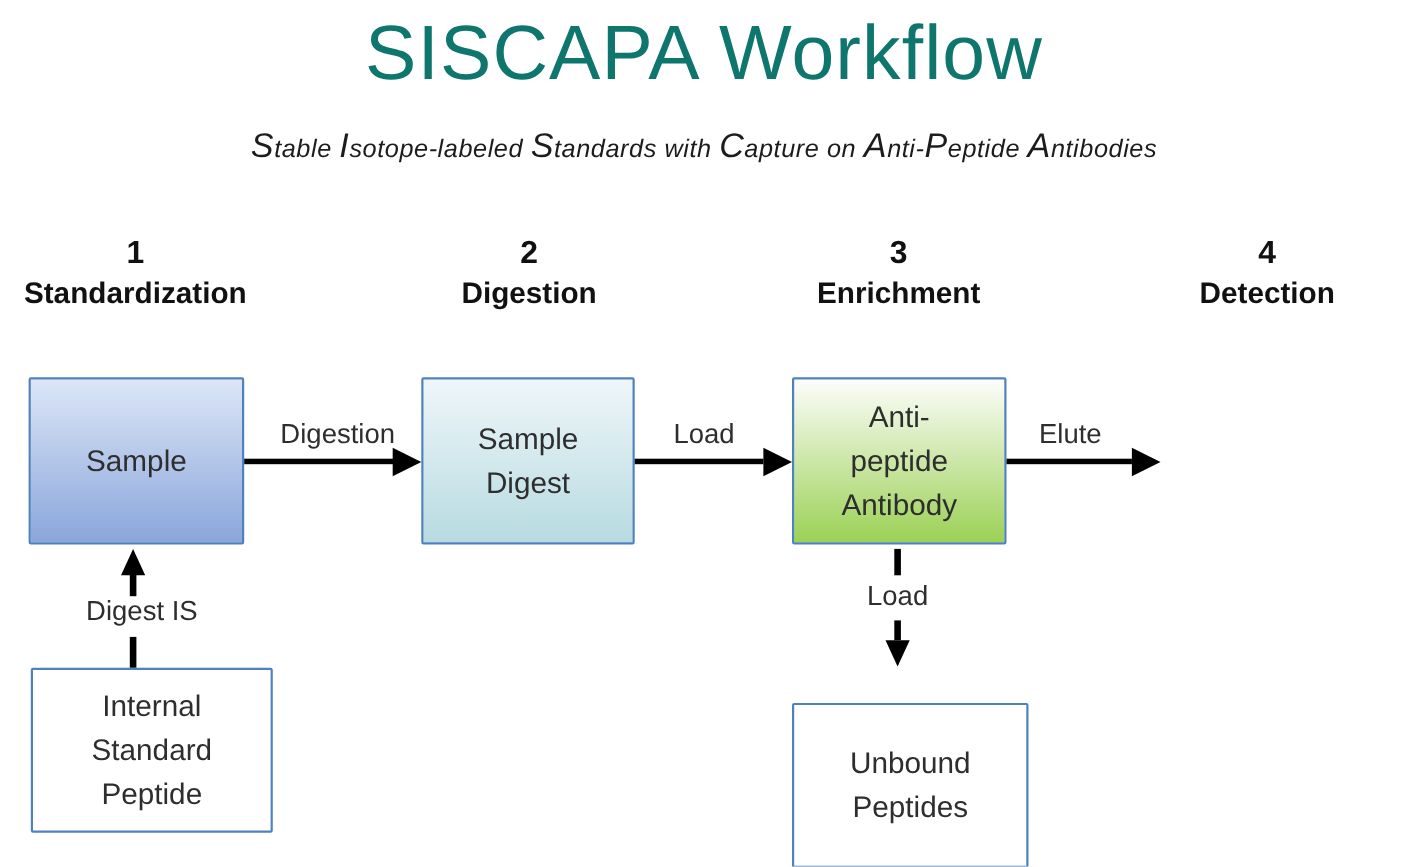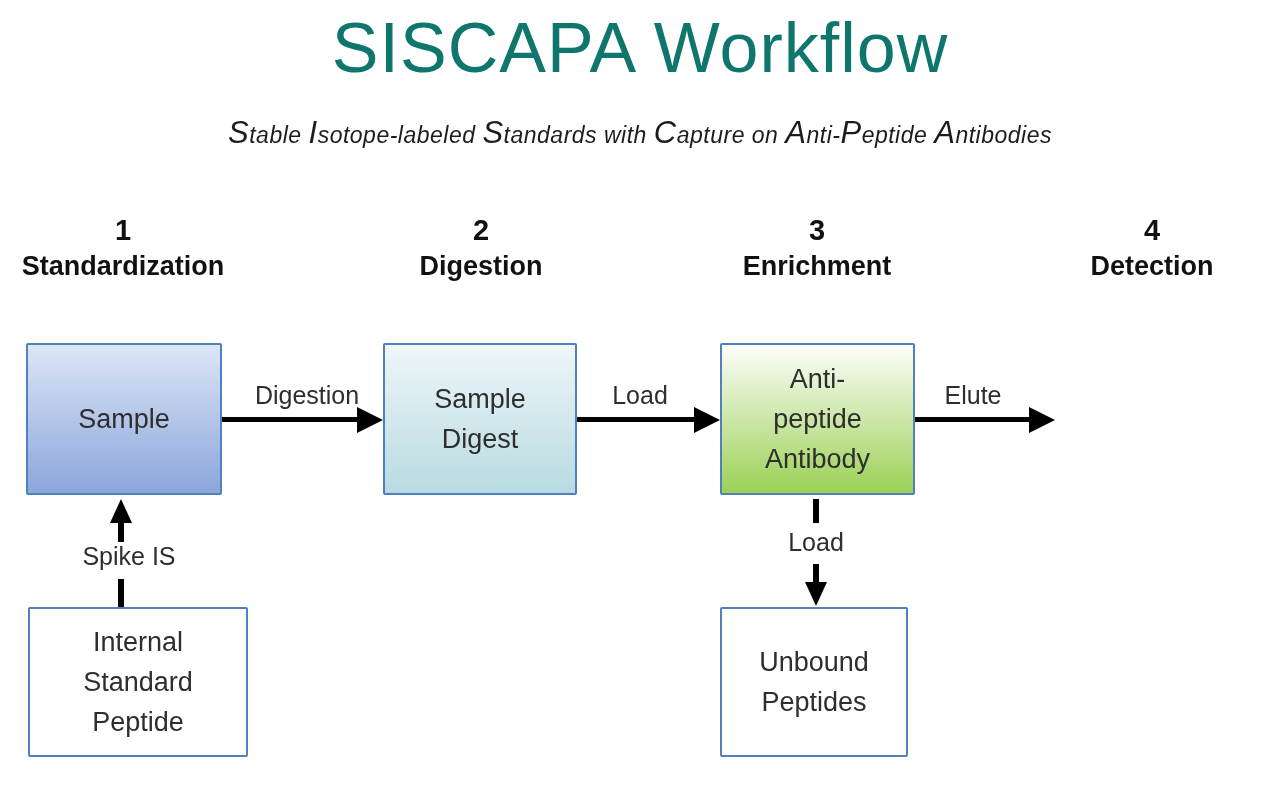--- a/index.html
+++ b/index.html
@@ -115,21 +115,21 @@
   <div class="box row1" style="left: 26px; width: 196px; background: linear-gradient(rgb(220, 230, 247), rgb(139, 166, 219)); border-color: rgb(79, 129, 189);">Sample</div>
   <div class="box row1" style="left: 383px; width: 194px; background: linear-gradient(rgb(239, 246, 249), rgb(183, 219, 225)); border-color: rgb(79, 129, 189);">Sample
 Digest</div>
   <div class="box row1" style="left: 720px; width: 195px; background: linear-gradient(rgb(253, 253, 251), rgb(155, 209, 85)); border-color: rgb(79, 129, 189);">Anti-
 peptide
 Antibody</div>
 
   <div class="box row2" style="left: 28px; width: 220px; border-color: rgb(79, 129, 189);">Internal
 Standard
 Peptide</div>
-  <div class="box row2" style="left: 720px; width: 188px; border-color: rgb(79, 129, 189);">Unbound
+  <div class="box row2" style="left: 720px; width: 215px; border-color: rgb(79, 129, 189); margin-top: 32px;">Unbound
 Peptides</div>
 
   <div>
     <div class="arrow-label" style="left:307px; top:381px">Digestion</div>
     <div class="shaft-h" style="left:222px; top:417px; width:137px"></div>
     <div class="head-right" style="left:357px; top:407px"></div>
   </div>
 
   <div>
     <div class="arrow-label" style="left:640px; top:381px">Load</div>
@@ -139,21 +139,21 @@
 
   <div>
     <div class="arrow-label" style="left:973px; top:381px">Elute</div>
     <div class="shaft-h" style="left:915px; top:417px; width:114px"></div>
     <div class="head-right" style="left:1029px; top:407px"></div>
   </div>
 
   <div>
     <div class="head-up" style="left:110px; top:499px"></div>
     <div class="shaft-v" style="left:118px; top:521px; height:21px"></div>
-    <div class="arrow-label" style="left:129px; top:542px">Spike IS</div>
+    <div class="arrow-label" style="left:129px; top:542px">Digest IS</div>
     <div class="shaft-v" style="left:118px; top:579px; height:28px"></div>
   </div>
 
   <div>
     <div class="shaft-v" style="left:813px; top:499px; height:24px"></div>
     <div class="arrow-label" style="left:816px; top:528px">Load</div>
     <div class="shaft-v" style="left:813px; top:564px; height:18px"></div>
     <div class="head-down" style="left:805px; top:582px"></div>
   </div>
 

